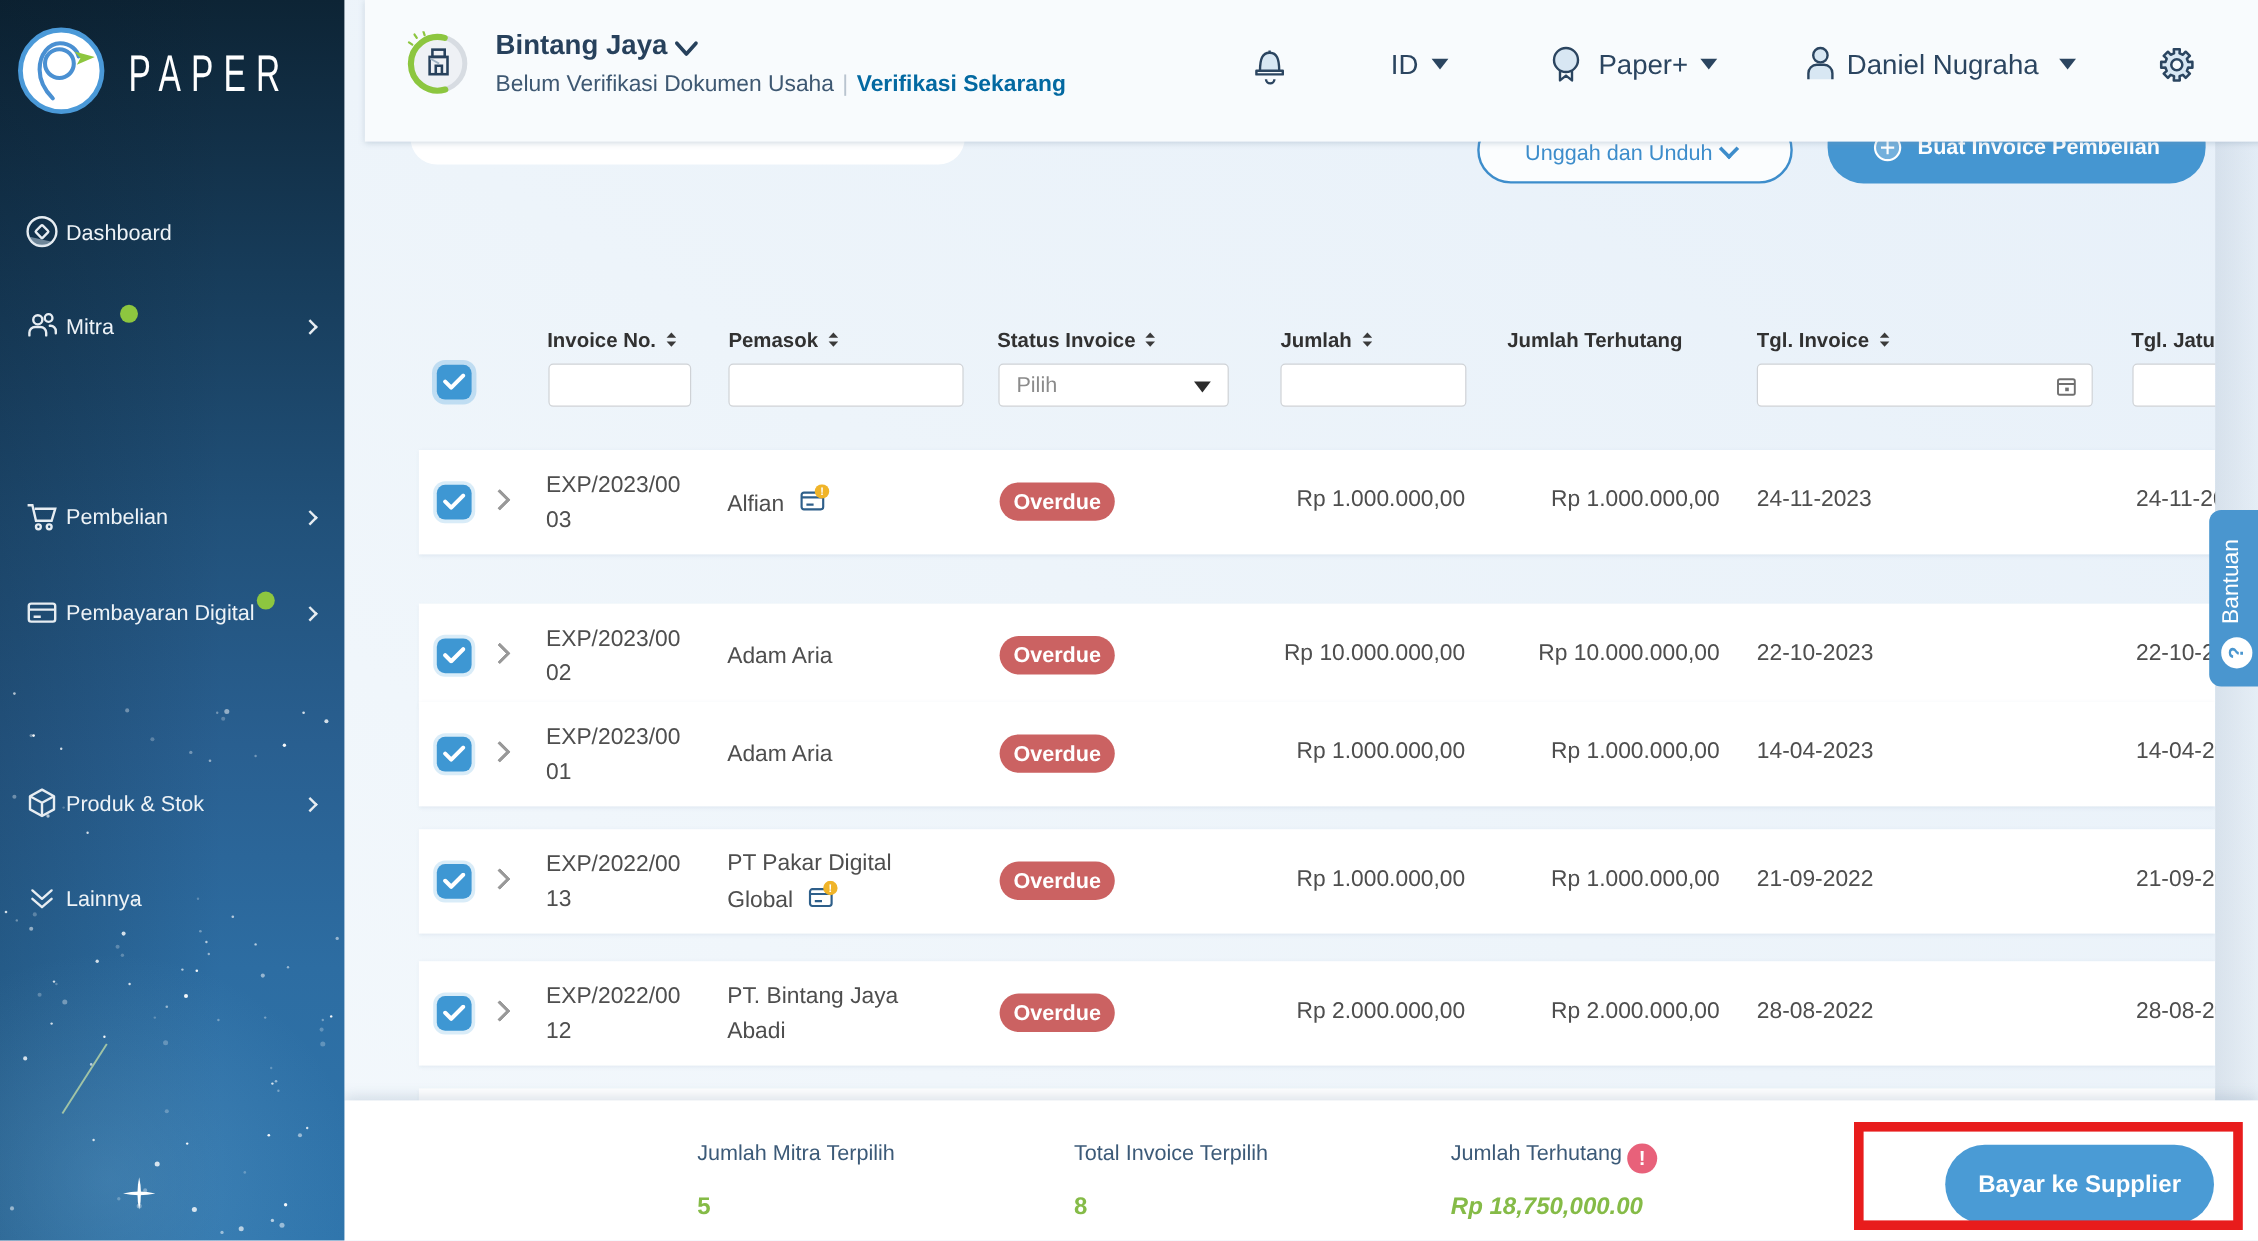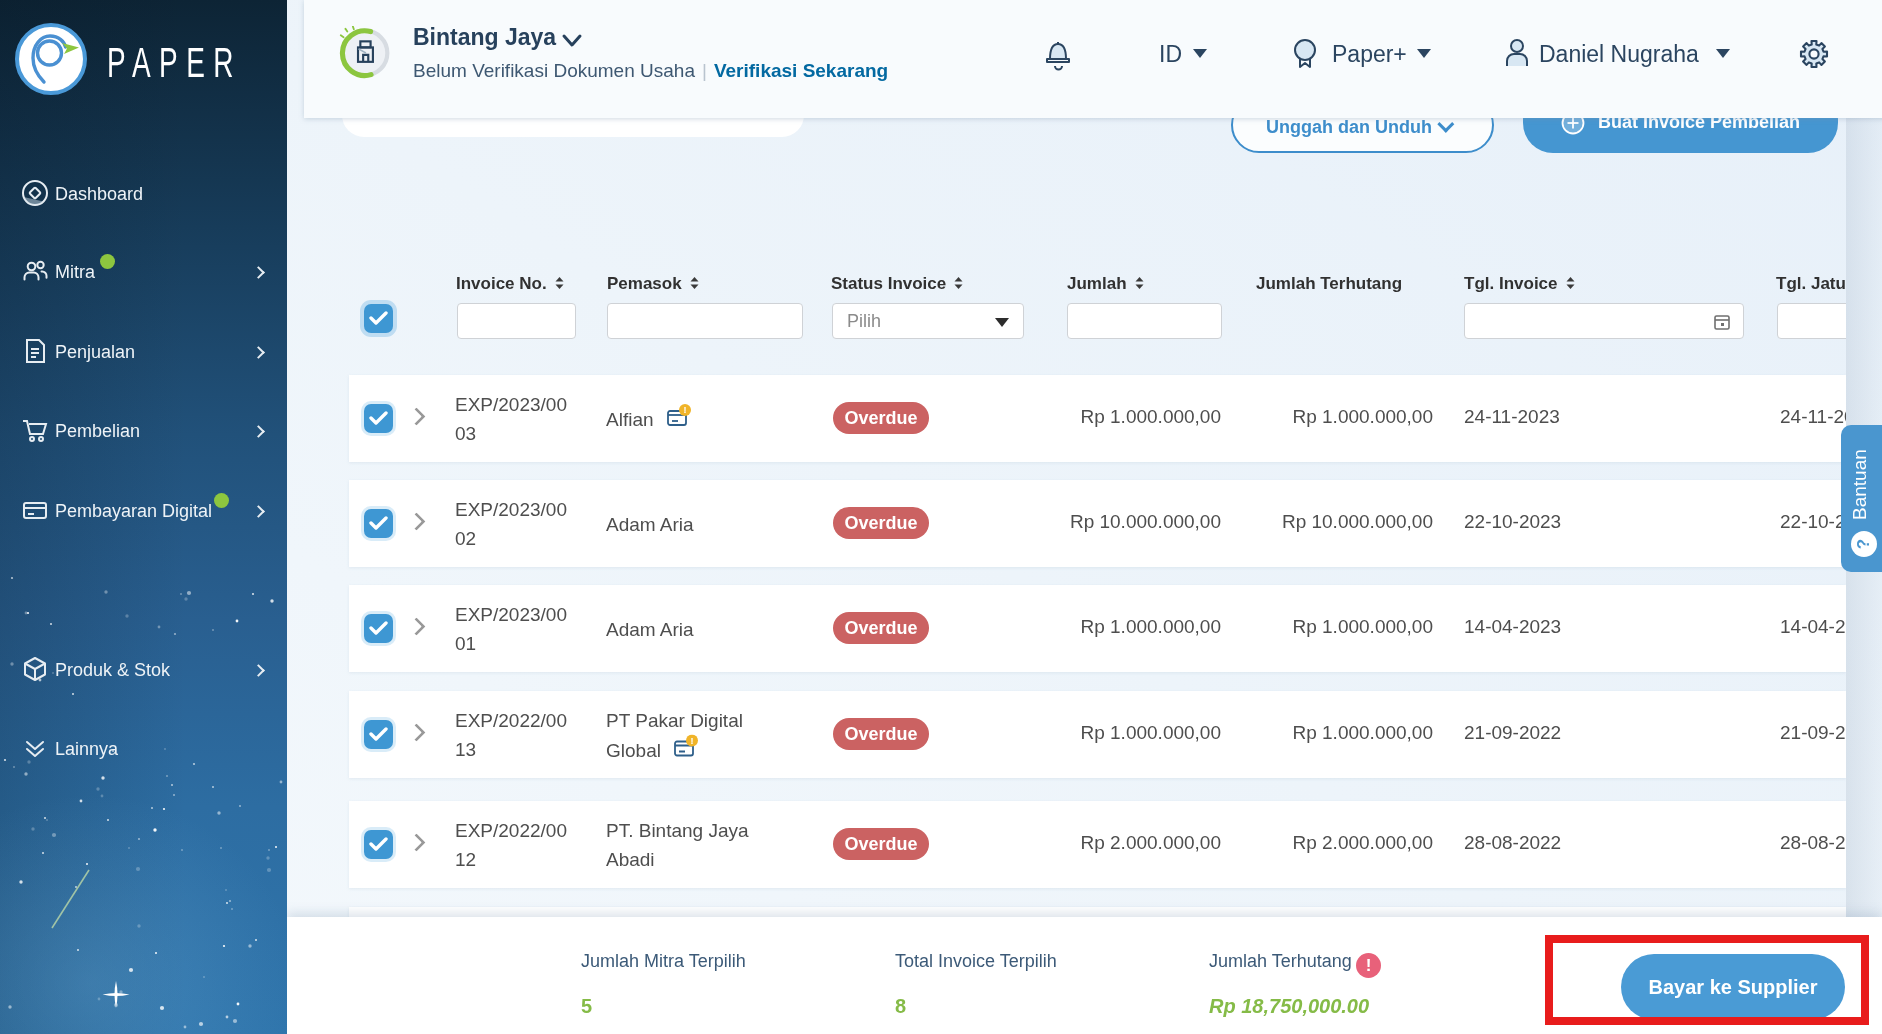--- a/index.html
+++ b/index.html
@@ -35,21 +35,21 @@
 .vline2 .green { color:#0369a1; font-weight:700; }
 .tb-ic { position:absolute; top:37px; }
 .tb-txt { position:absolute; top:41px; font-size:23px; color:#2b4560; }
 .tri { position:absolute; width:0; height:0; border-left:7px solid transparent; border-right:7px solid transparent; border-top:9px solid #2b4560; }
 
 
 .content { position:absolute; left:287px; top:0; width:1595px; height:1034px; background:linear-gradient(215deg,#e7f0f9 0%,#edf4fa 55%,#f3f8fc 100%); z-index:5; }
 .table { position:absolute; left:0; top:0; width:1559px; height:1034px; overflow:hidden; }
 .searchpill { position:absolute; left:55px; top:90px; width:462px; height:47px; background:#fff; border-radius:0 0 22px 22px; }
 .btn-outline { position:absolute; left:944px; top:97px; width:263px; height:56px; border:2px solid #3d8dcb; border-radius:28px;
-  background:#fbfdfe; color:#3d8dcb; font-size:18px; font-weight:700; text-align:center; line-height:57px; padding-right:10px; }
+  background:#fbfdfe; color:#3d8dcb; font-size:18px; font-weight:400; text-align:center; line-height:57px; padding-right:10px; }
 .btn-solid { position:absolute; left:1236px; top:89px; width:315px; height:64px; border-radius:30px;
   background:#4596d1; color:#fff; font-size:18px; font-weight:700; text-align:center; line-height:66px; }
 .band { position:absolute; left:1559px; top:118px; width:36px; height:799px;
   background:linear-gradient(to right, rgba(148,166,186,0.22), rgba(148,166,186,0.05)); }
 
 .th { position:absolute; top:274px; font-size:17px; font-weight:700; color:#313131; white-space:nowrap; }
 .sort { display:inline-block; margin-left:7px; width:11px; height:14px; vertical-align:-1px; }
 .fin { position:absolute; top:303px; height:36px; background:#fff; border:1px solid #cfd2d6; border-radius:4px; }
 .fcb { position:absolute; left:77px; top:304px; width:29px; height:29px; border-radius:7px; background:#3e97d3;
   box-shadow:0 0 0 4px rgba(120,185,230,0.4); }
@@ -162,21 +162,21 @@
               <path d="M6 17 h6" stroke="#2e5f8a" stroke-width="1.8"></path>
               <circle cx="19" cy="6" r="6" fill="#f0b429"></circle>
               <text x="19" y="9" font-size="9" font-weight="bold" text-anchor="middle" fill="#fff">!</text>
             </svg></div>
         <div class="pill">Overdue</div>
         <div class="cjum">Rp 1.000.000,00</div>
         <div class="cter">Rp 1.000.000,00</div>
         <div class="ctgl">24-11-2023</div>
         <div class="ctg2">24-11-2023</div>
       </div>
-      <div class="row" style="top:480px;padding-left:28px;">
+      <div class="row" style="top:503px;padding-left:28px;">
         <div class="rcb">
             <svg class="cbk" viewBox="0 0 19 14">
               <polyline points="2,7 7,12 17,2" fill="none" stroke="#fff" stroke-width="3.4" stroke-linecap="round" stroke-linejoin="round"></polyline>
             </svg>
           </div>
         <div class="rxp"></div>
         <div class="cinv">EXP/2023/0002</div>
         <div class="cpem">Adam Aria</div>
         <div class="pill">Overdue</div>
         <div class="cjum">Rp 10.000.000,00</div>
@@ -397,28 +397,20 @@
       <svg class="ic" viewBox="0 0 28 28" fill="none" stroke="#e7edf2" stroke-width="2" stroke-linecap="round">
           <circle cx="10.5" cy="9.5" r="3.8"></circle>
           <path d="M3.5 22.5 v-2.2 a4.8 4.8 0 0 1 4.8-4.8 h4.4 a4.8 4.8 0 0 1 4.8 4.8 v2.2"></path>
           <circle cx="19.5" cy="8" r="3.2"></circle>
           <path d="M20.5 14.5 h0.7 a4.3 4.3 0 0 1 4.3 4.3 v2"></path>
         </svg>
       <span class="lbl">Mitra</span>
         <span class="gdot" style="left:100px; top:1px;"></span>
       <span class="chev"></span>
     </div>
-    <div class="nav-item" style="top:333px;">
-      <svg class="ic" viewBox="0 0 28 28" fill="none" stroke="#e7edf2" stroke-width="2">
-          <path d="M6 3 h12 l5 5 v17 h-17 z"></path>
-          <path d="M10 12 h8 M10 16 h8 M10 20 h5"></path>
-        </svg>
-      <span class="lbl">Penjualan</span>
-      <span class="chev"></span>
-    </div>
     <div class="nav-item" style="top:412px;">
       <svg class="ic" viewBox="0 0 28 28" fill="none" stroke="#e7edf2" stroke-width="2">
           <path d="M2 5 h4 l3 13 h13 l3 -10 h-17"></path>
           <circle cx="11" cy="23" r="2"></circle>
           <circle cx="20" cy="23" r="2"></circle>
         </svg>
       <span class="lbl">Pembelian</span>
       <span class="chev"></span>
     </div>
     <div class="nav-item" style="top:492px;">

